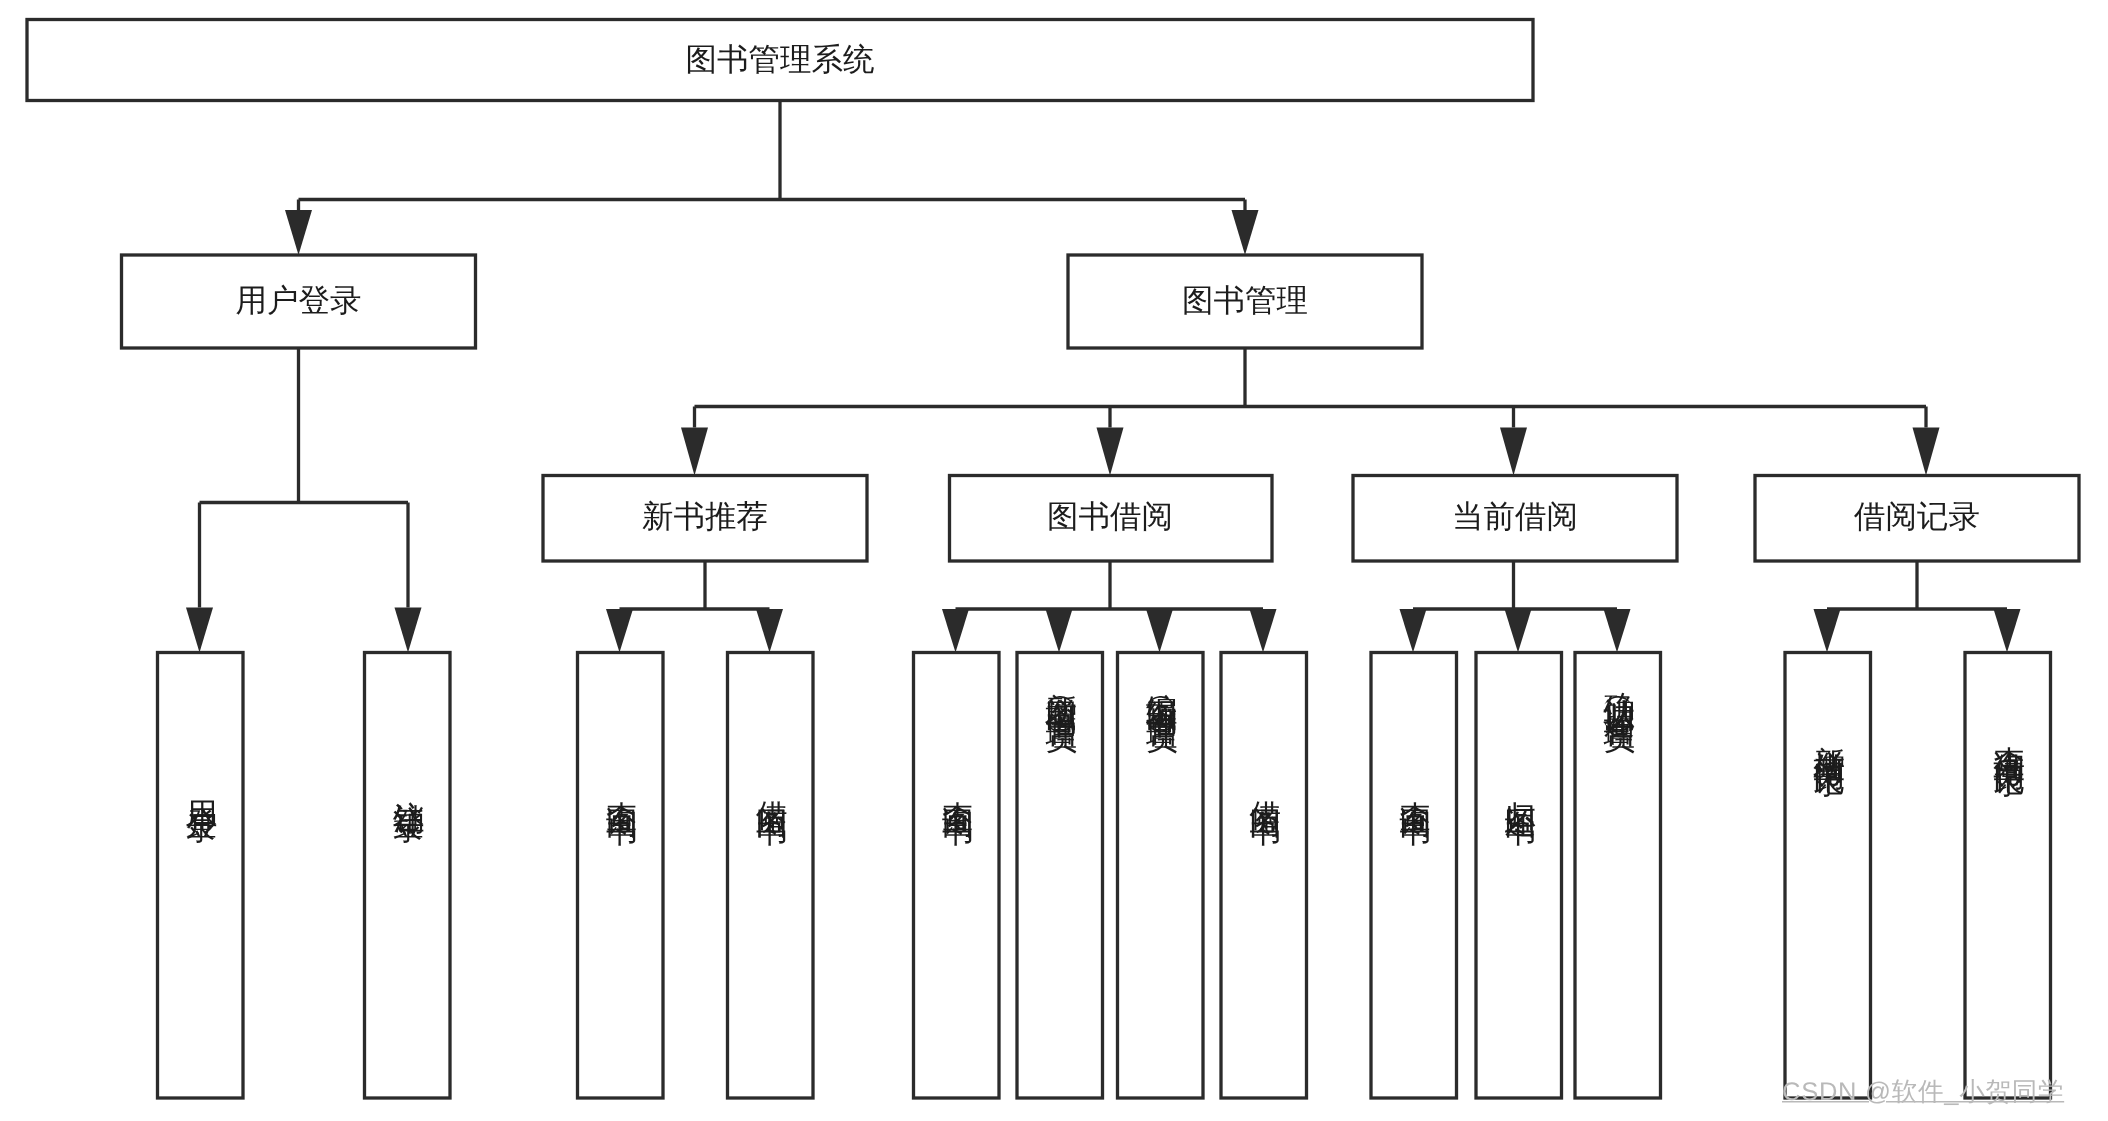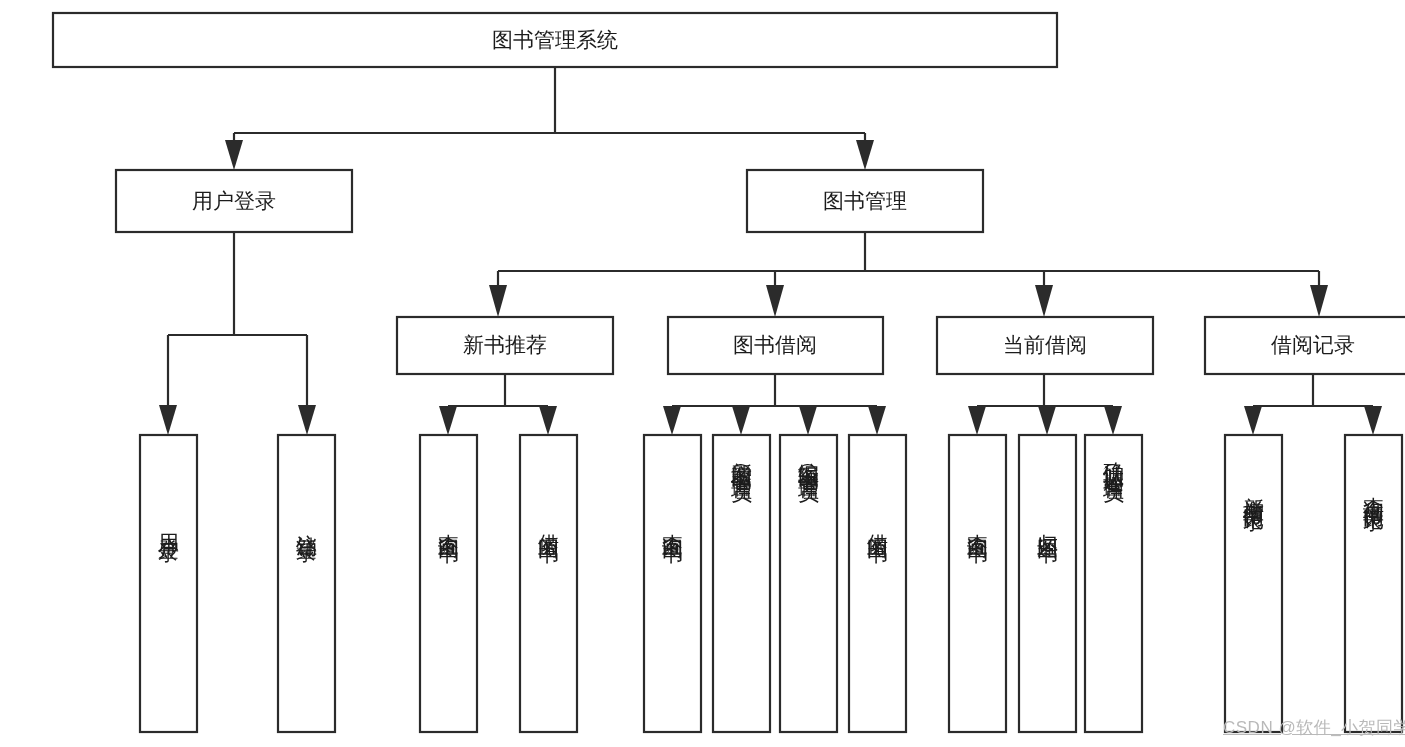--- a/index.html
+++ b/index.html
@@ -11,21 +11,20 @@
     width: 1405px;
     height: 747px;
     font-family: "Liberation Sans", "DejaVu Sans", sans-serif;
     overflow: hidden;
     position: relative;
   }
   #diagram-root {
     position: relative;
     width: 1326px;
     height: 747px;
-    margin-left: 35px;
   }
   svg#tree-svg {
     position: absolute;
     top: 0;
     left: 0;
     width: 1405px;
     height: 747px;
     display: block;
   }
   .node-box {

